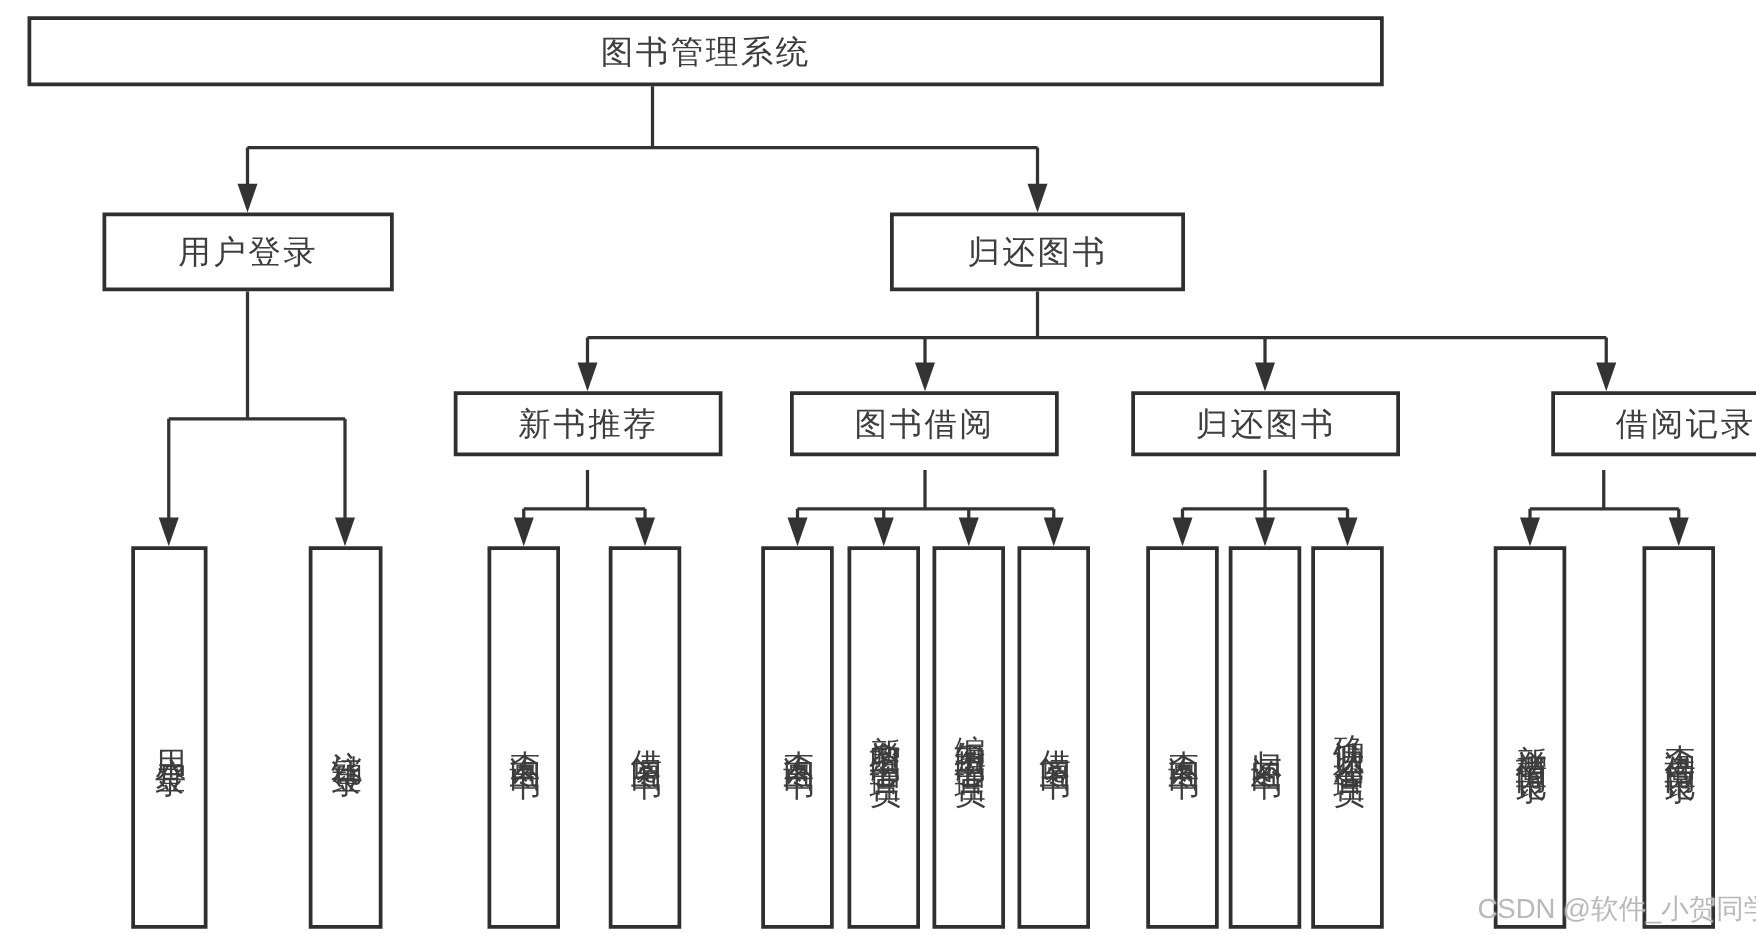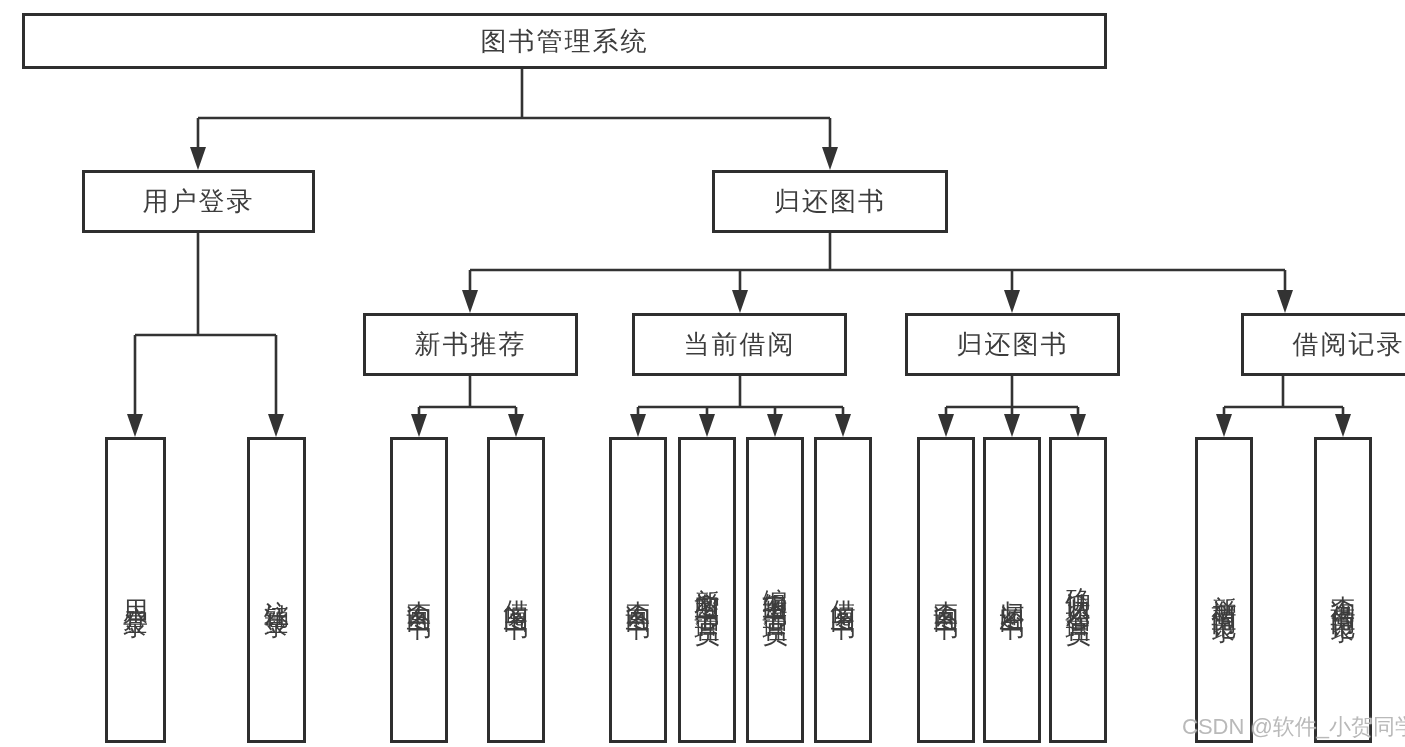--- a/index.html
+++ b/index.html
@@ -50,21 +50,21 @@
     writing-mode: vertical-rl;
     text-orientation: mixed;
     font-size: 25px;
     letter-spacing: 5px;
     line-height: 1;
     top: 437px;
     height: 306px;
   }
   .root  { left: 22px;  top: 13px;  width: 1085px; height: 56px; }
   .lvl2  { top: 170px; height: 63px; }
-  .lvl3  { top: 313px; height: 63px; width: 215px; }
+  .lvl3  { top: 313px; height: 52px; width: 215px; }
   #n-user-login { left: 82px;  width: 233px; }
   #n-book-mgmt  { left: 712px; width: 236px; }
   #n-mod0 { left: 363px; }
   #n-mod1 { left: 632px; }
   #n-mod2 { left: 905px; }
   #n-mod3 { left: 1241px; }
   #lf-ul0 { left: 105px;  width: 61px; }
   #lf-ul1 { left: 247px;  width: 59px; }
   #lf-m0c0 { left: 390px; width: 58px; }
   #lf-m0c1 { left: 487px; width: 58px; }
@@ -137,21 +137,21 @@
     <span>用户登录</span>
   </div>
   <div class="node hnode lvl2" id="n-book-mgmt">
     <span>归还图书</span>
   </div>
 
   <div class="node hnode lvl3" id="n-mod0">
     <span>新书推荐</span>
   </div>
   <div class="node hnode lvl3" id="n-mod1">
-    <span>当前借阅</span>
+    <span>图书借阅</span>
   </div>
   <div class="node hnode lvl3" id="n-mod2">
     <span>归还图书</span>
   </div>
   <div class="node hnode lvl3" id="n-mod3">
     <span>借阅记录</span>
   </div>
 
   <div class="node vnode" id="lf-ul0">
     <span>用户登录</span>

